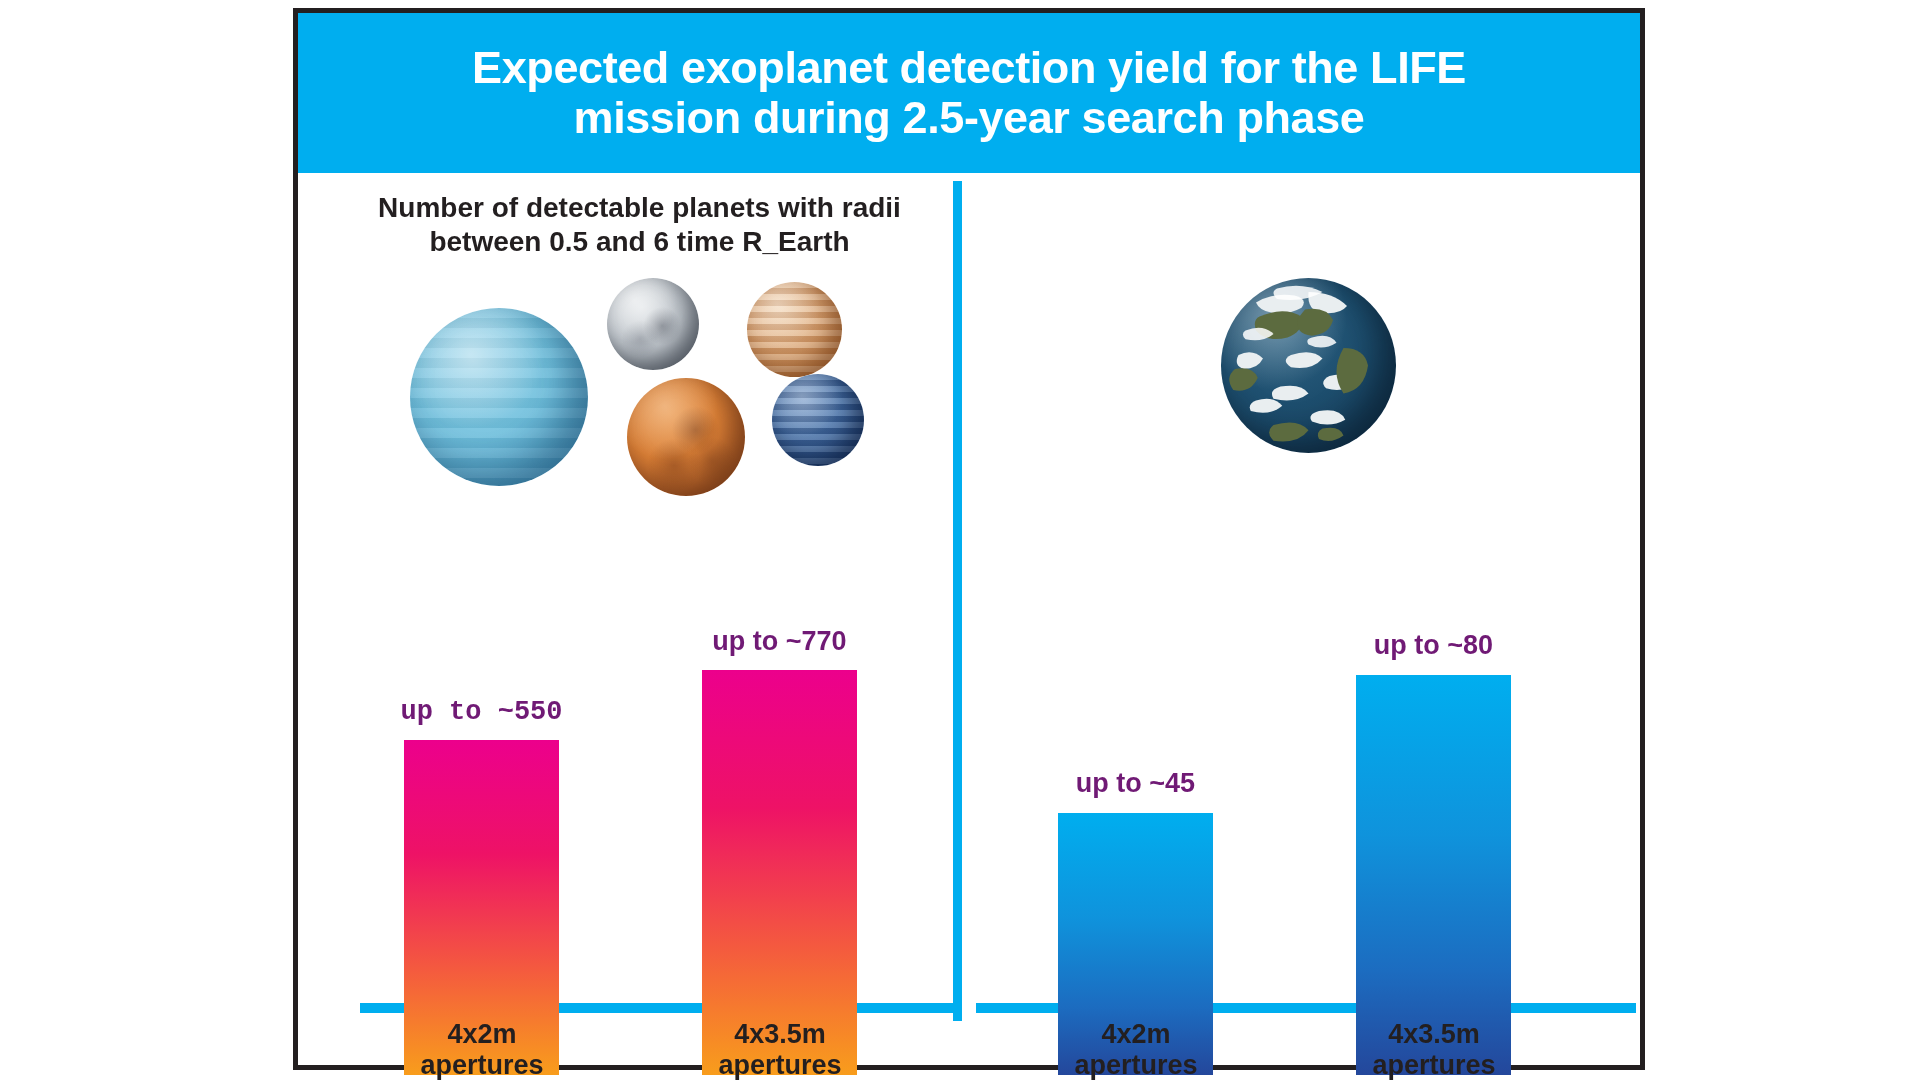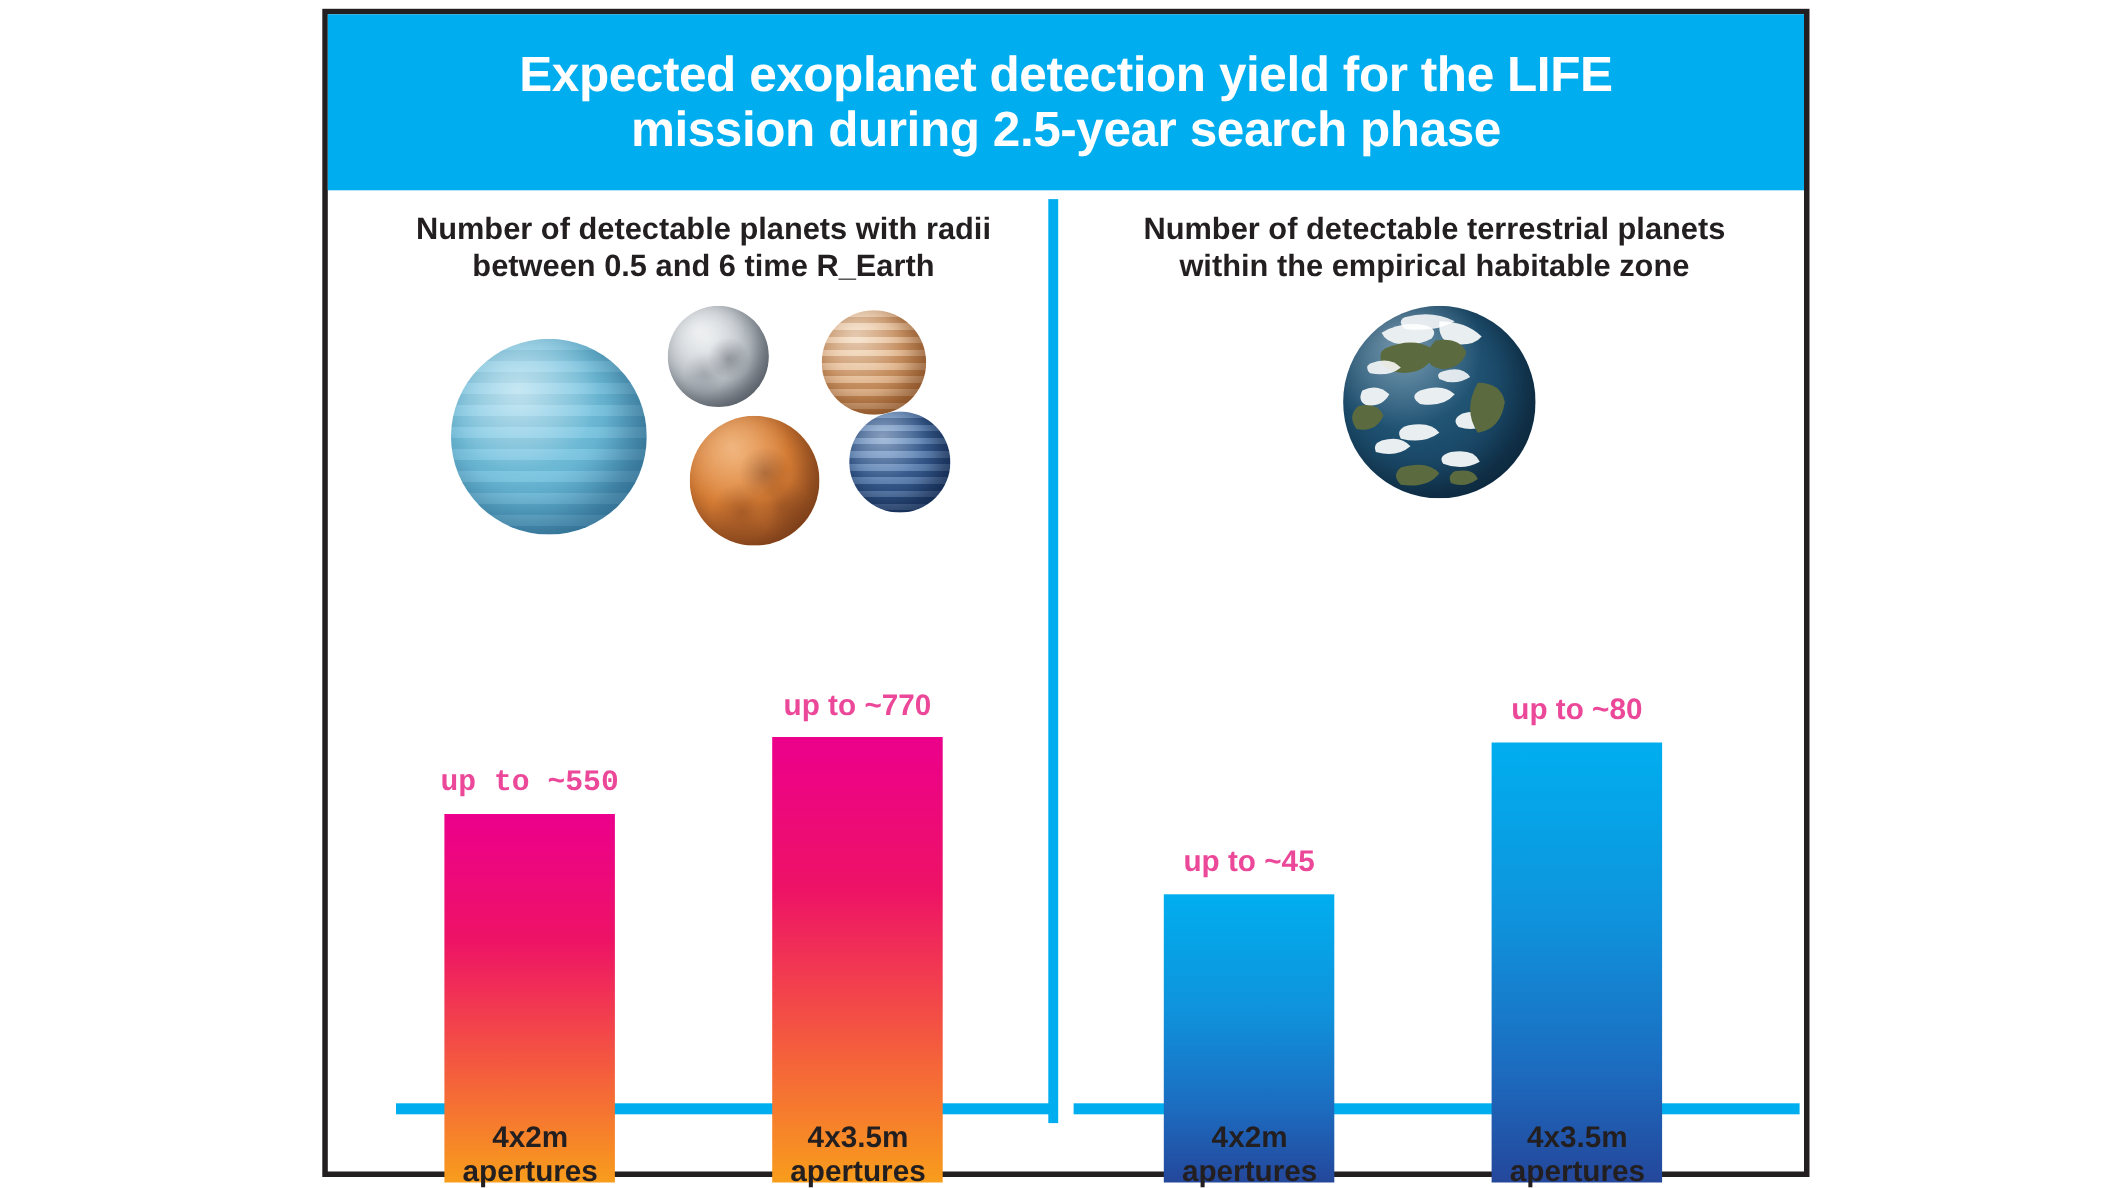--- a/index.html
+++ b/index.html
@@ -152,21 +152,21 @@
   .bar {
     position:absolute; bottom:0; left:0; width:100%;
   }
   .bar-pink { background:linear-gradient(180deg, #ec008c 0%, #ee1266 34%, #f4593f 68%, #f89d1c 100%); }
   .bar-blue { background:linear-gradient(180deg, #00aeef 0%, #0f93dc 40%, #1c6cc0 74%, #24479b 100%); }
 
   .bar-value {
     position:absolute;
     left:50%; transform:translateX(-50%);
     white-space:nowrap;
-    color:#ec4899;
+    color:#701a75;
     font-size:27px;
     font-weight:bold;
   }
 
   .tick-label {
     position:absolute;
     top:516px;
     left:50%; transform:translateX(-50%);
     white-space:pre-line;
     text-align:center;
@@ -218,22 +218,20 @@
             <div class="bar bar-pink" style="height:405px;"></div>
             <div class="bar-value" style="bottom:418px;">up to ~770</div>
           </div>
           <div class="tick-label" style="left:468px;">4x3.5m
 apertures</div>
         </div>
       </div>
 
       <div class="panel panel-right">
 
-        <div class="panel-heading">Number of detectable terrestrial planets
-within the empirical habitable zone</div>
 
         <div class="art-right">
           <div class="planet p-earth">
             <svg viewBox="0 0 100 100" preserveAspectRatio="none" aria-hidden="true">
               <g fill="#e9eef0">
                 <path d="M20 14 q10 -6 22 -4 q8 2 4 7 q-7 4 -16 3 q-8 -1 -10 -6z"></path>
                 <path d="M50 8 q14 0 22 8 q-4 5 -14 4 q-9 -1 -8 -12z"></path>
                 <path d="M10 44 q8 -4 14 2 q-3 6 -11 6 q-6 -2 -3 -8z"></path>
                 <path d="M40 44 q12 -4 18 2 q-6 7 -18 5 q-6 -4 0 -7z"></path>
                 <path d="M62 56 q10 -3 14 4 q-6 6 -16 3 q-4 -4 2 -7z"></path>

